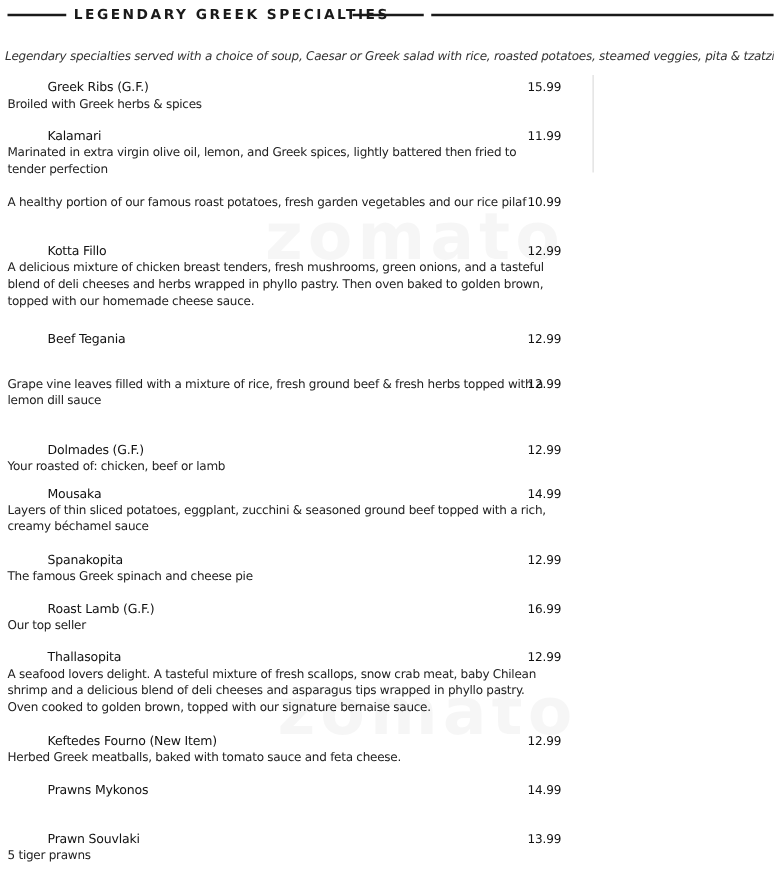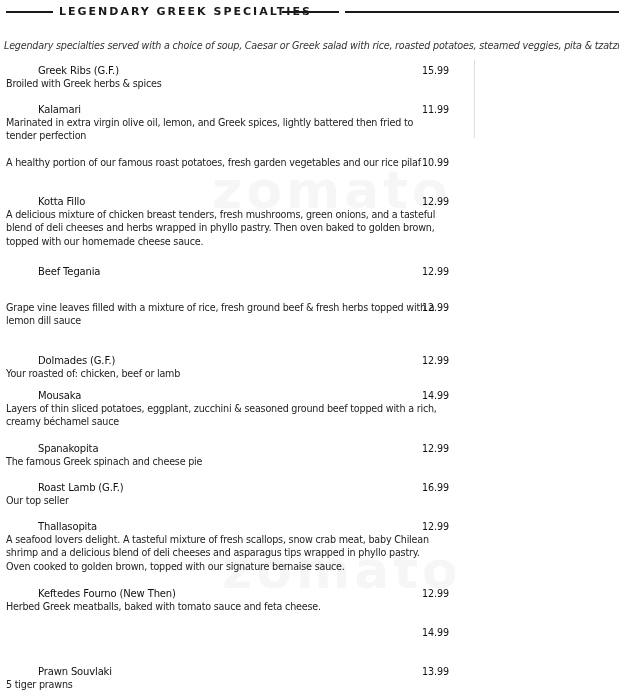--- a/index.html
+++ b/index.html
@@ -176,25 +176,26 @@
     <div class="item-name">Roast Lamb (G.F.)</div>
     <div class="item-price">16.99</div>
     <div class="item-desc">Our top seller</div>
   </div>
   <div class="item" style="top:520px">
     <div class="item-name">Thallasopita</div>
     <div class="item-price">12.99</div>
     <div class="item-desc">A seafood lovers delight. A tasteful mixture of fresh scallops, snow crab meat, baby Chilean shrimp and a delicious blend of deli cheeses and asparagus tips wrapped in phyllo pastry. Oven cooked to golden brown, topped with our signature bernaise sauce.</div>
   </div>
   <div class="item" style="top:587px">
-    <div class="item-name">Keftedes Fourno (New Then)</div>
+    <div class="item-name">Keftedes Fourno (New Item)</div>
     <div class="item-price">12.99</div>
     <div class="item-desc">Herbed Greek meatballs, baked with tomato sauce and feta cheese.</div>
   </div>
   <div class="item" style="top:626px">
+    <div class="item-name">Prawns Mykonos</div>
     <div class="item-price">14.99</div>
   </div>
   <div class="item" style="top:665px">
     <div class="item-name">Prawn Souvlaki</div>
     <div class="item-price">13.99</div>
     <div class="item-desc">5 tiger prawns</div>
   </div>
 </div>
 
 </body></html>

